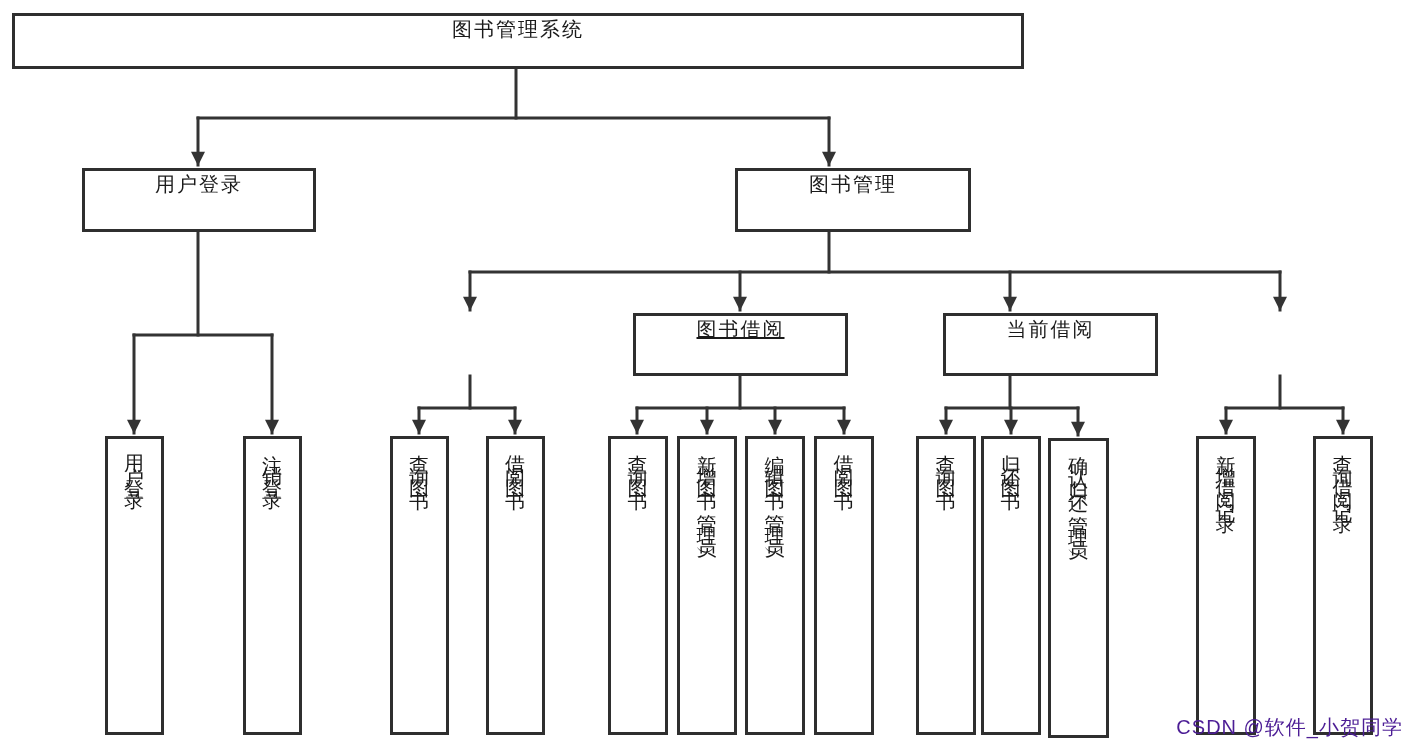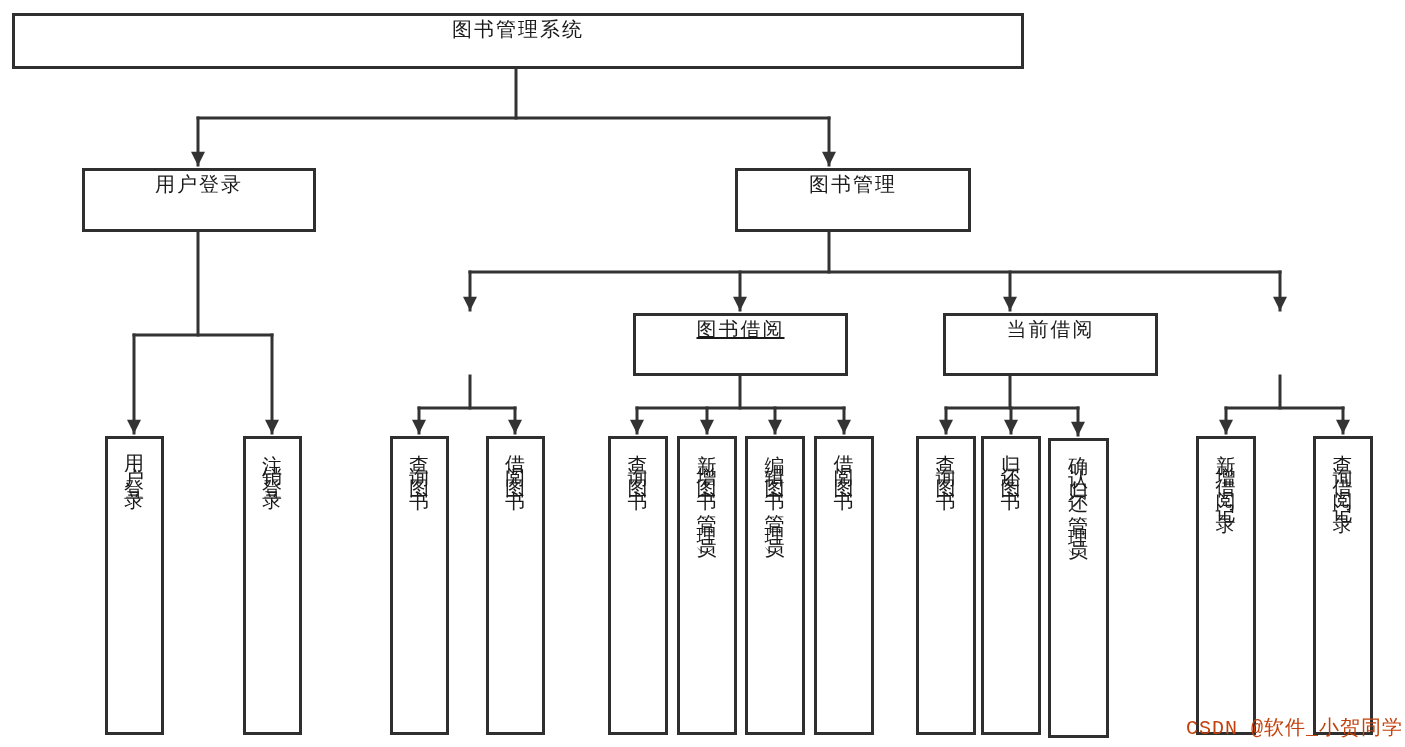--- a/index.html
+++ b/index.html
@@ -59,24 +59,23 @@
   .leaf-10 { left: 981px; width: 60px; }
   .leaf-11 { left: 1048px; top: 438px; width: 61px; height: 300px; }
   .leaf-12 { left: 1196px; width: 60px; }
   .leaf-13 { left: 1313px; width: 60px; }
   #watermark {
     position: absolute;
     top: 714px;
     right: 2px;
     font-size: 20px;
     letter-spacing: 1px;
-    color: #c2410c;
+    color: #4c1d95;
     white-space: nowrap;
     z-index: 5;
-    font-family: Liberation Mono, monospace;
   }
 </style>
 </head>
 <body>
 
 <div id="canvas">
 
   <svg id="connectors" width="1405" height="747" viewBox="0 0 1405 747">
     <defs>
       <marker id="arrow" viewBox="0 0 10 10" refX="9.5" refY="5" markerWidth="20" markerHeight="14" orient="auto" markerUnits="userSpaceOnUse">

